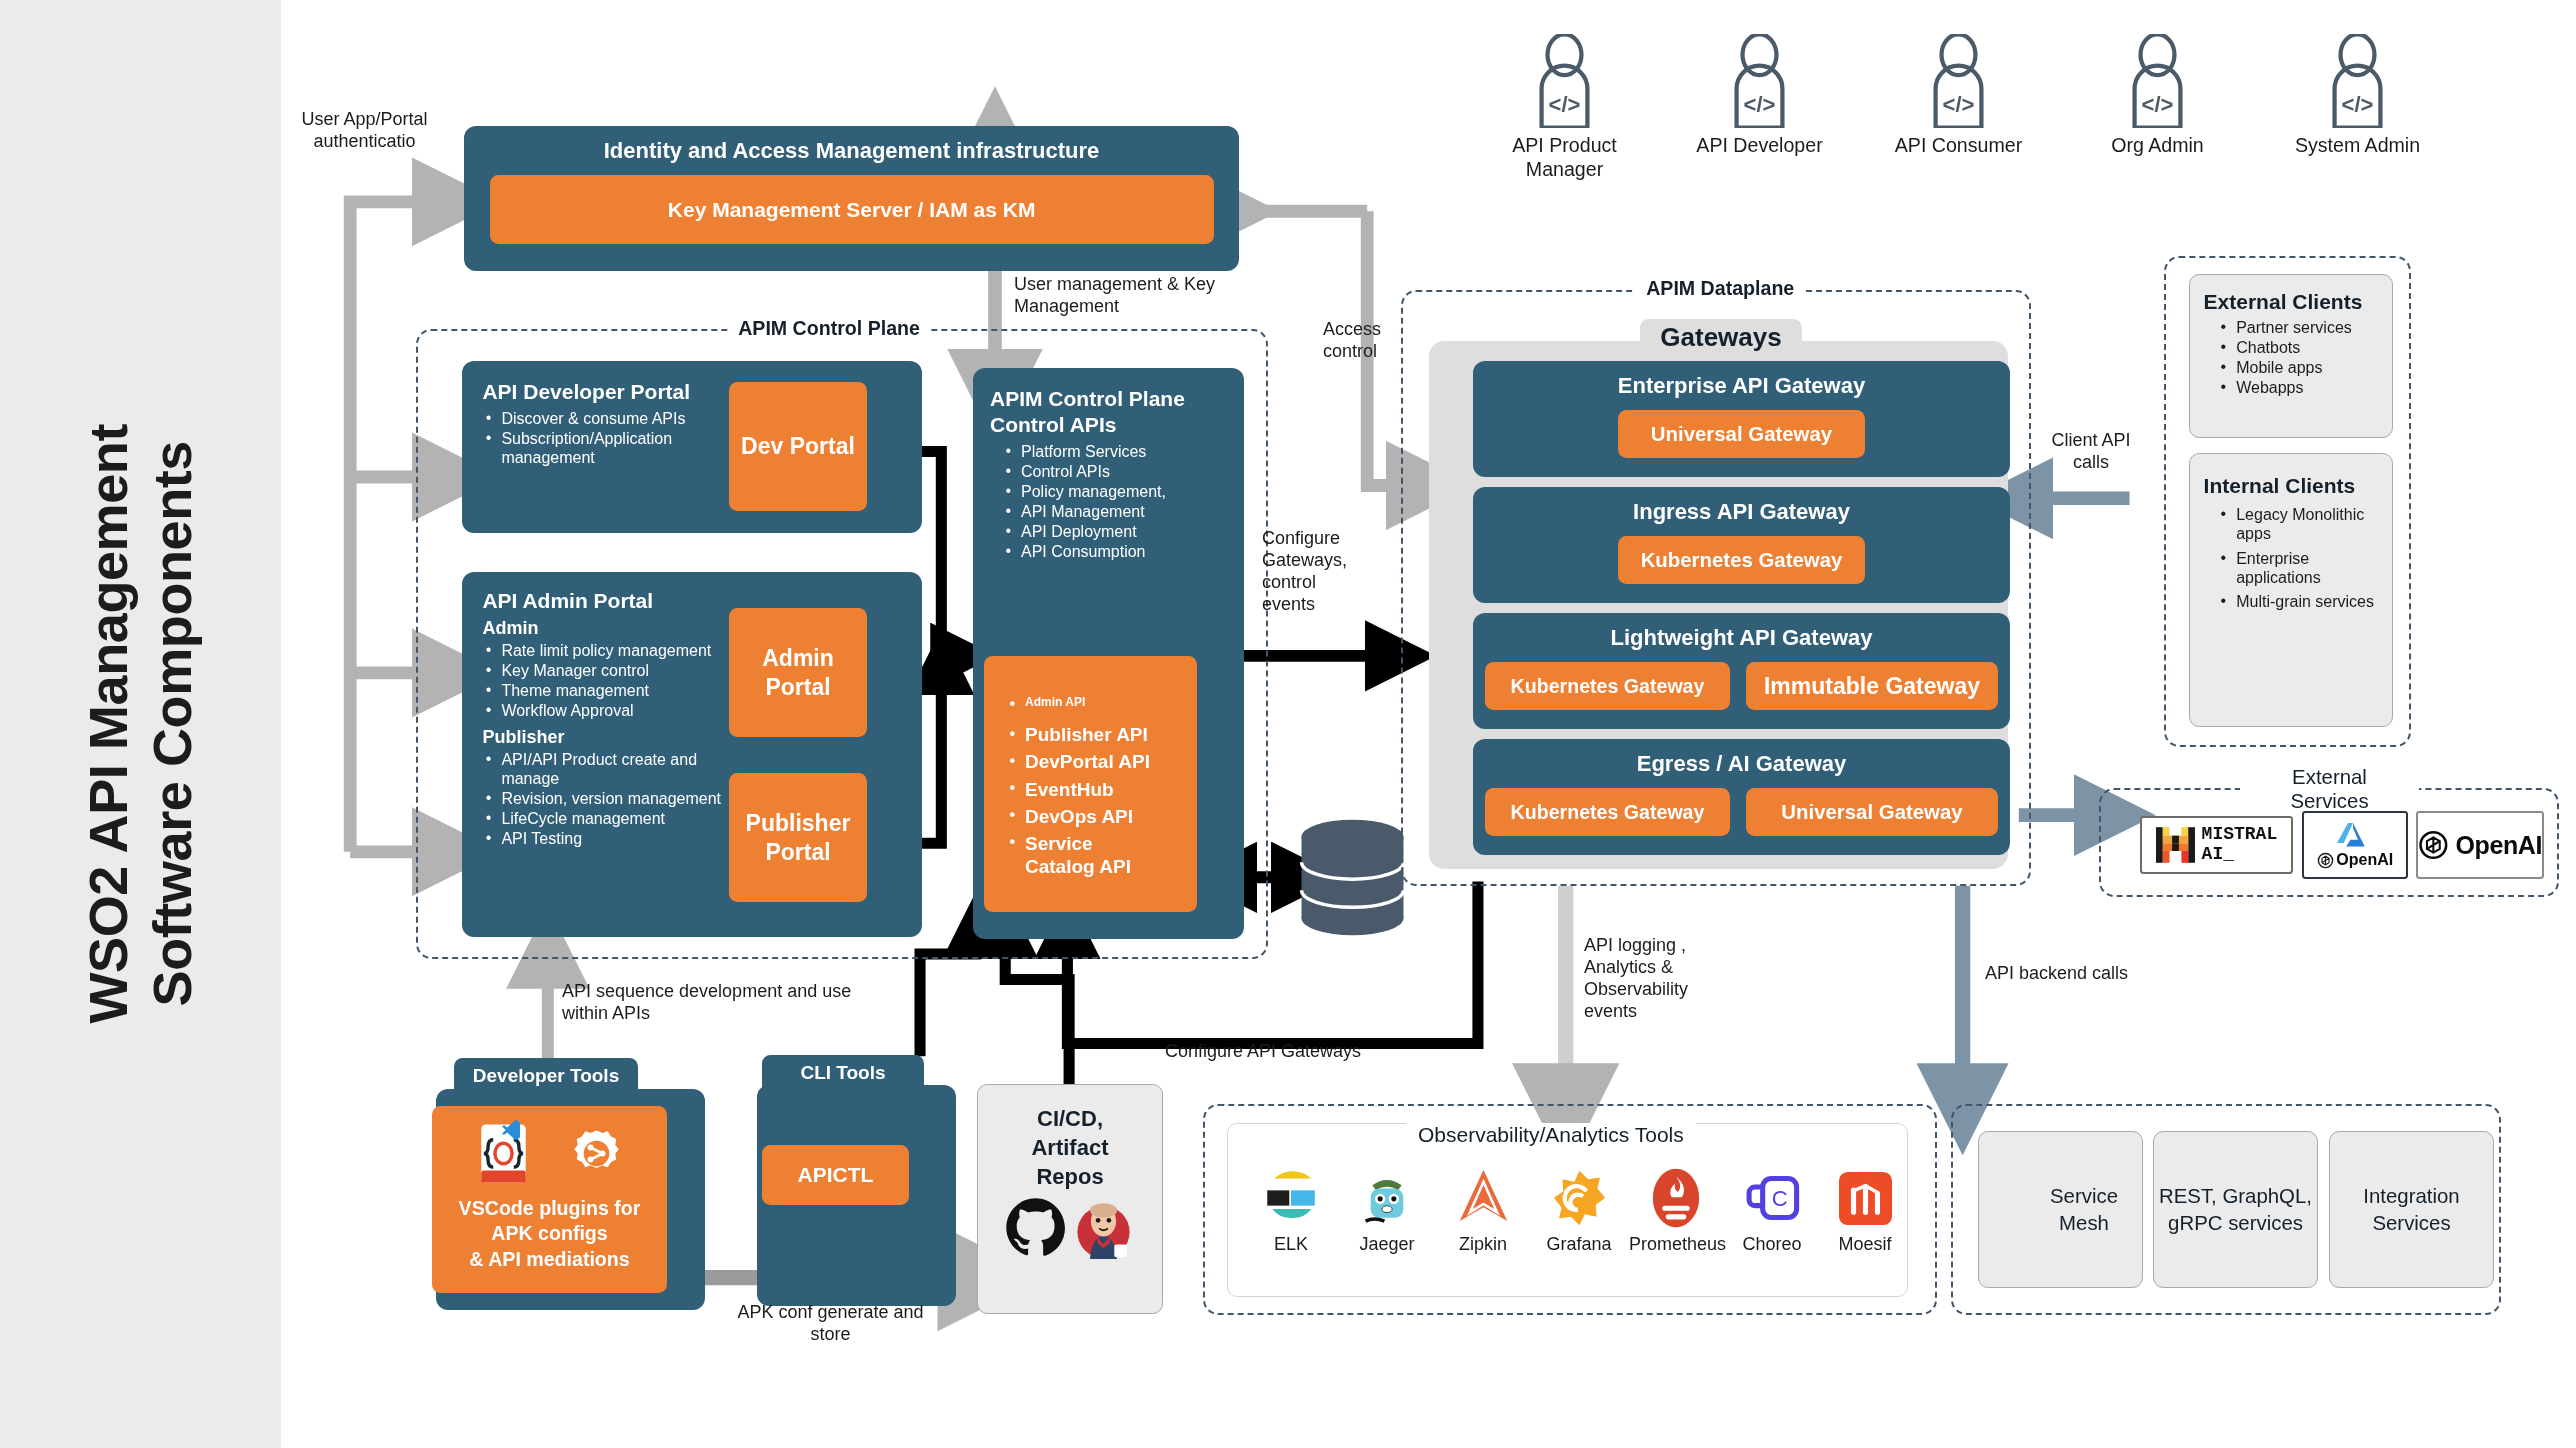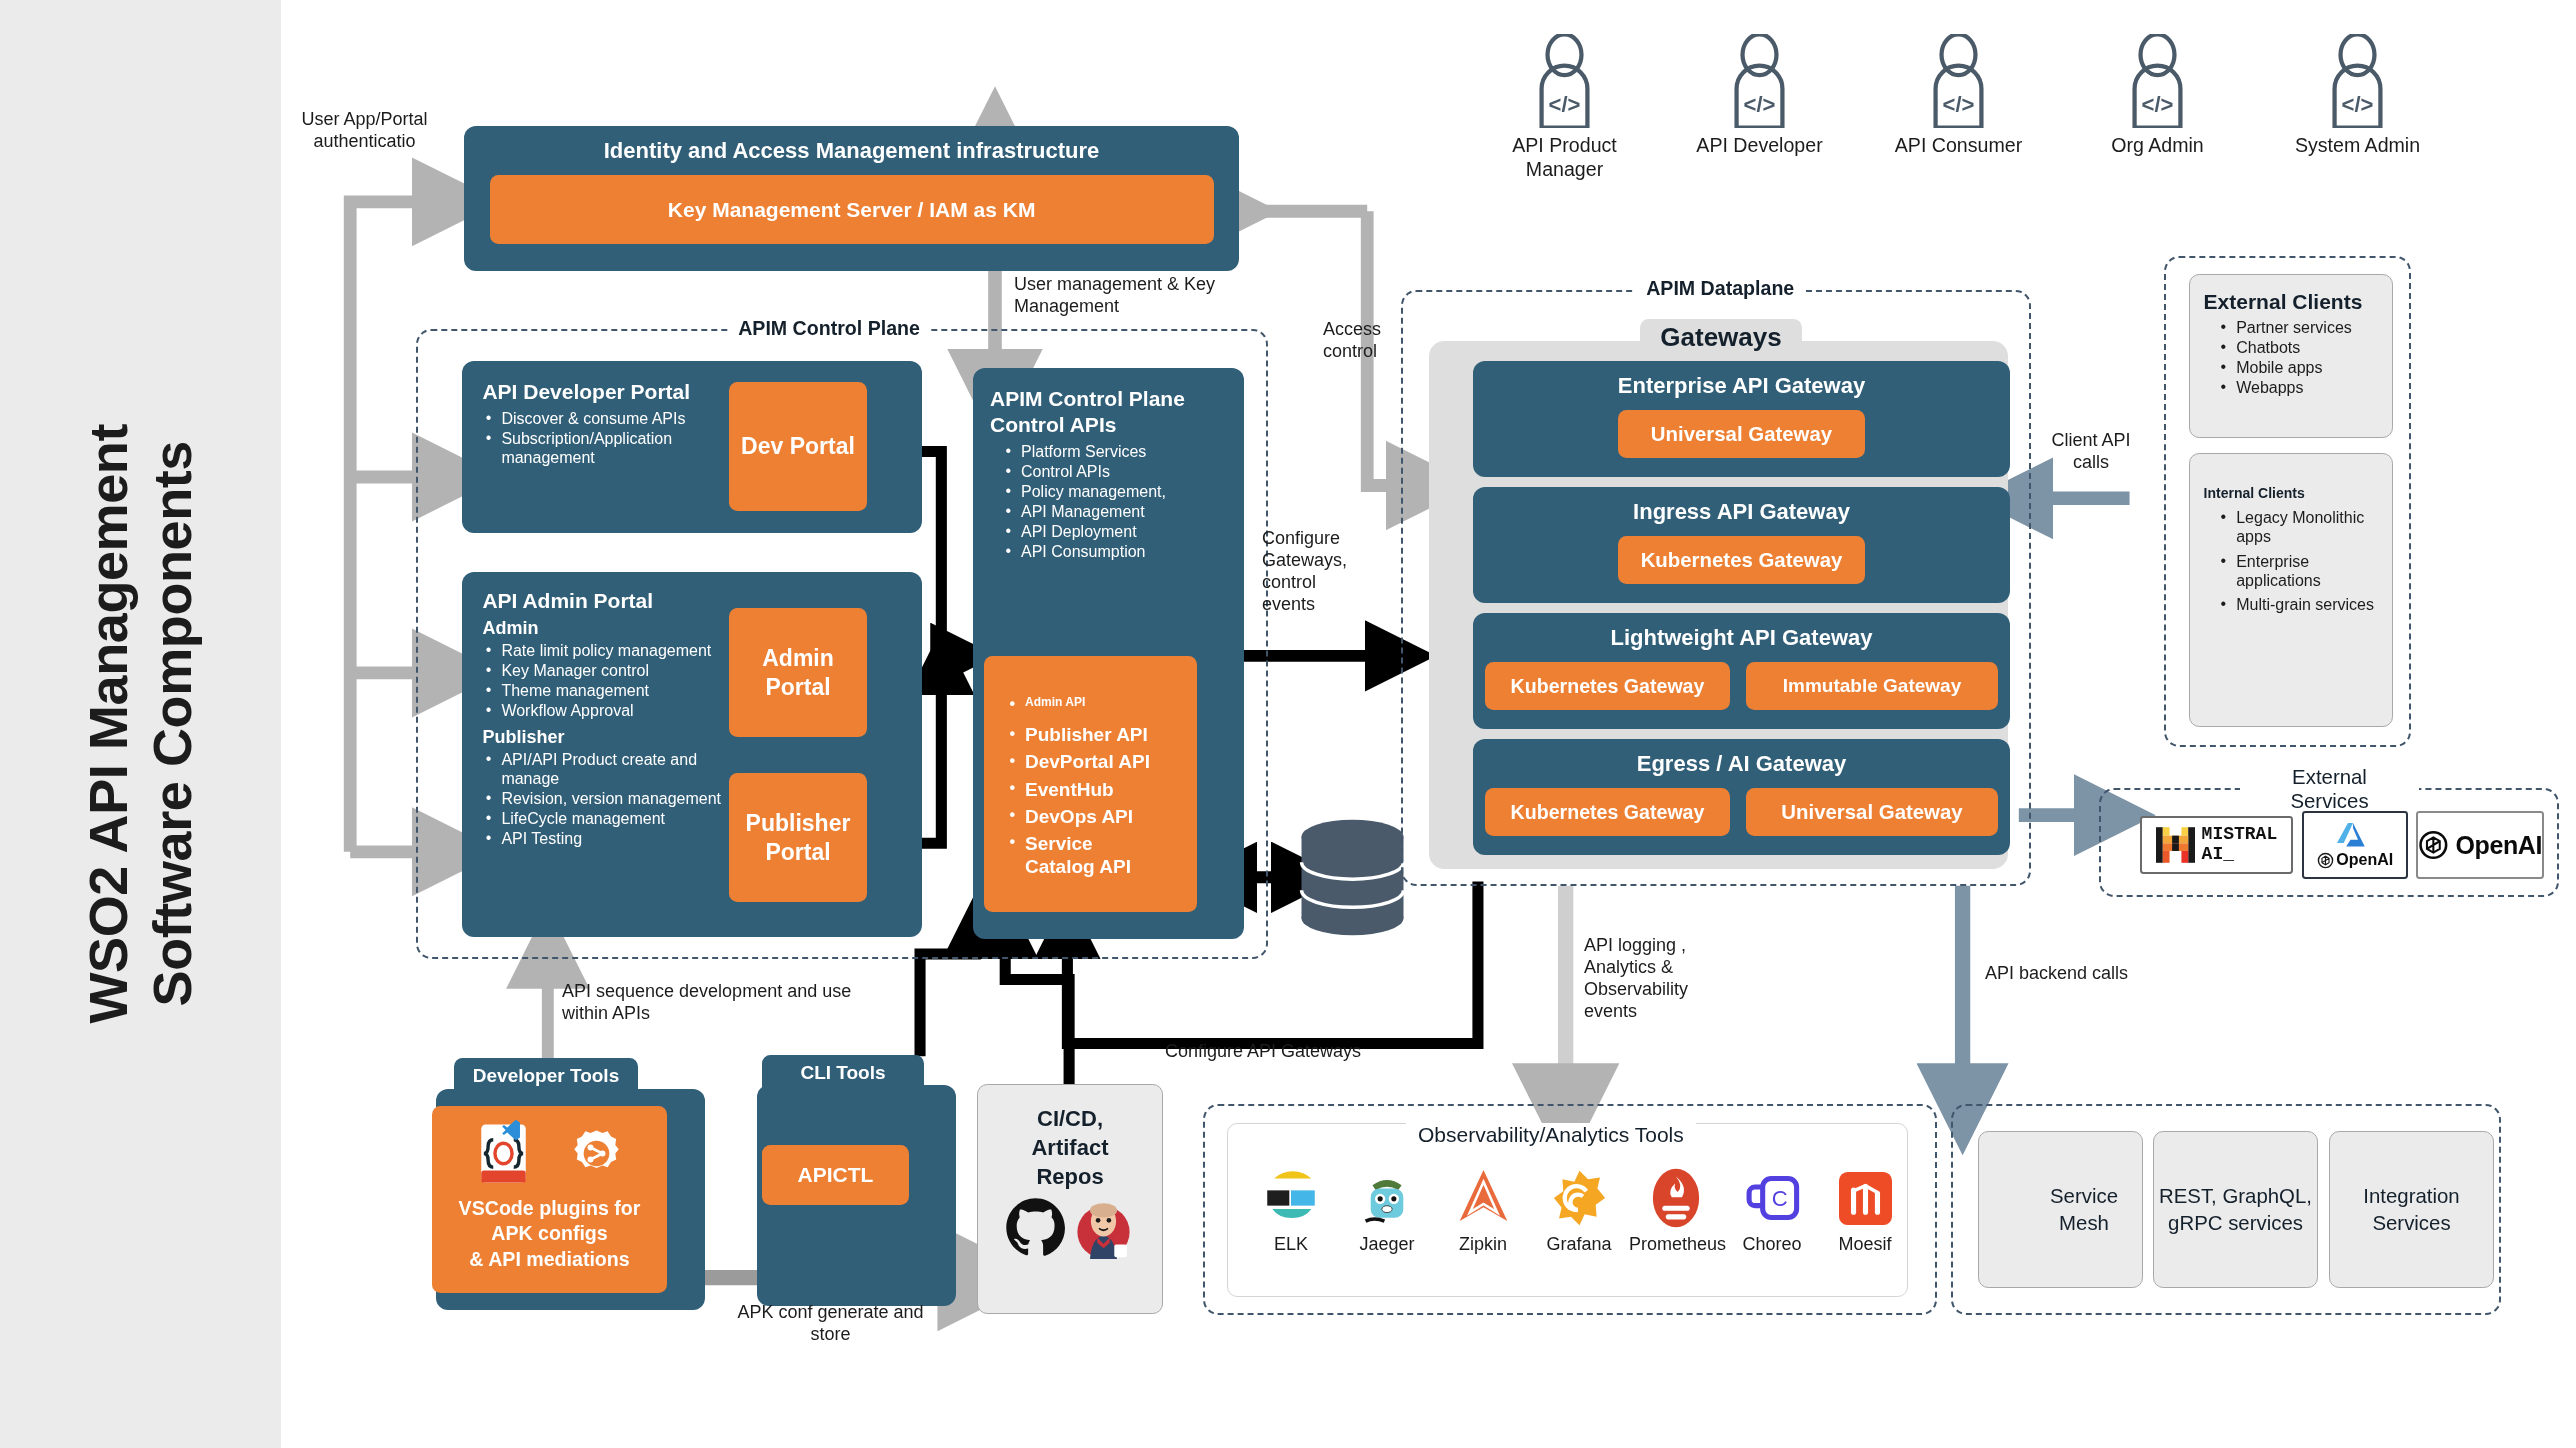--- a/index.html
+++ b/index.html
@@ -305,41 +305,41 @@
   </div>
 
   <div class="teal" style="left:1452px;top:487px;width:537px;height:116px;">
     <div style="text-align:center;font-size:22px;font-weight:700;padding-top:12px;">Ingress API Gateway</div>
     <div class="orange" style="left:145px;top:49px;width:247px;height:48px;font-size:20.4px;">Kubernetes Gateway</div>
   </div>
 
   <div class="teal" style="left:1452px;top:613px;width:537px;height:116px;">
     <div style="text-align:center;font-size:22px;font-weight:700;padding-top:12px;">Lightweight API Gateway</div>
     <div class="orange" style="left:12px;top:49px;width:245px;height:48px;font-size:19.6px;">Kubernetes Gateway</div>
-    <div class="orange" style="left:273px;top:49px;width:252px;height:48px;font-size:19px;">Immutable Gateway</div>
+    <div class="orange" style="left:273px;top:49px;width:252px;height:48px;font-size:23px;">Immutable Gateway</div>
   </div>
 
   <div class="teal" style="left:1452px;top:739px;width:537px;height:116px;">
     <div style="text-align:center;font-size:22px;font-weight:700;padding-top:12px;">Egress / AI Gateway</div>
     <div class="orange" style="left:12px;top:49px;width:245px;height:48px;font-size:19.6px;">Kubernetes Gateway</div>
     <div class="orange" style="left:273px;top:49px;width:252px;height:48px;font-size:20.4px;">Universal Gateway</div>
   </div>
 
   <div class="dashed" style="left:2164px;top:256px;width:247px;height:491px;"></div>
   <div class="greybox" style="left:2189px;top:274px;width:204px;height:164px;padding:15.3px 13.6px;">
     <div style="font-size:21px;font-weight:700;color:#14202b;margin-bottom:3.4px;">External Clients</div>
     <ul class="bul" style="color:#1c1c1c;padding-left:13.6px;">
       <li>Partner services</li>
       <li>Chatbots</li>
       <li>Mobile apps</li>
       <li>Webapps</li>
     </ul>
   </div>
   <div class="greybox" style="left:2189px;top:453px;width:204px;height:274px;padding:20.4px 13.6px;">
-    <div style="font-size:14px;font-weight:700;color:#14202b;margin-bottom:6.8px;margin-top:11px;">Internal Clients</div>
+    <div style="font-size:21px;font-weight:700;color:#14202b;margin-bottom:6.8px;">Internal Clients</div>
     <ul class="bul" style="color:#1c1c1c;padding-left:13.6px;">
       <li style="margin-bottom:5.1px;">Legacy Monolithic apps</li>
       <li style="margin-bottom:5.1px;">Enterprise applications</li>
       <li>Multi-grain services</li>
     </ul>
   </div>
   <div class="alabel" style="left:2044px;top:430px;width:94px;text-align:center;">Client API calls</div>
 
   <div class="dashed" style="left:2099px;top:788px;width:460px;height:109px;"></div>
   <div style="position:absolute;left:2240px;top:765px;width:179px;text-align:center;background:#fff;font-size:20.4px;font-weight:400;color:#14202b;line-height:1.2;">

